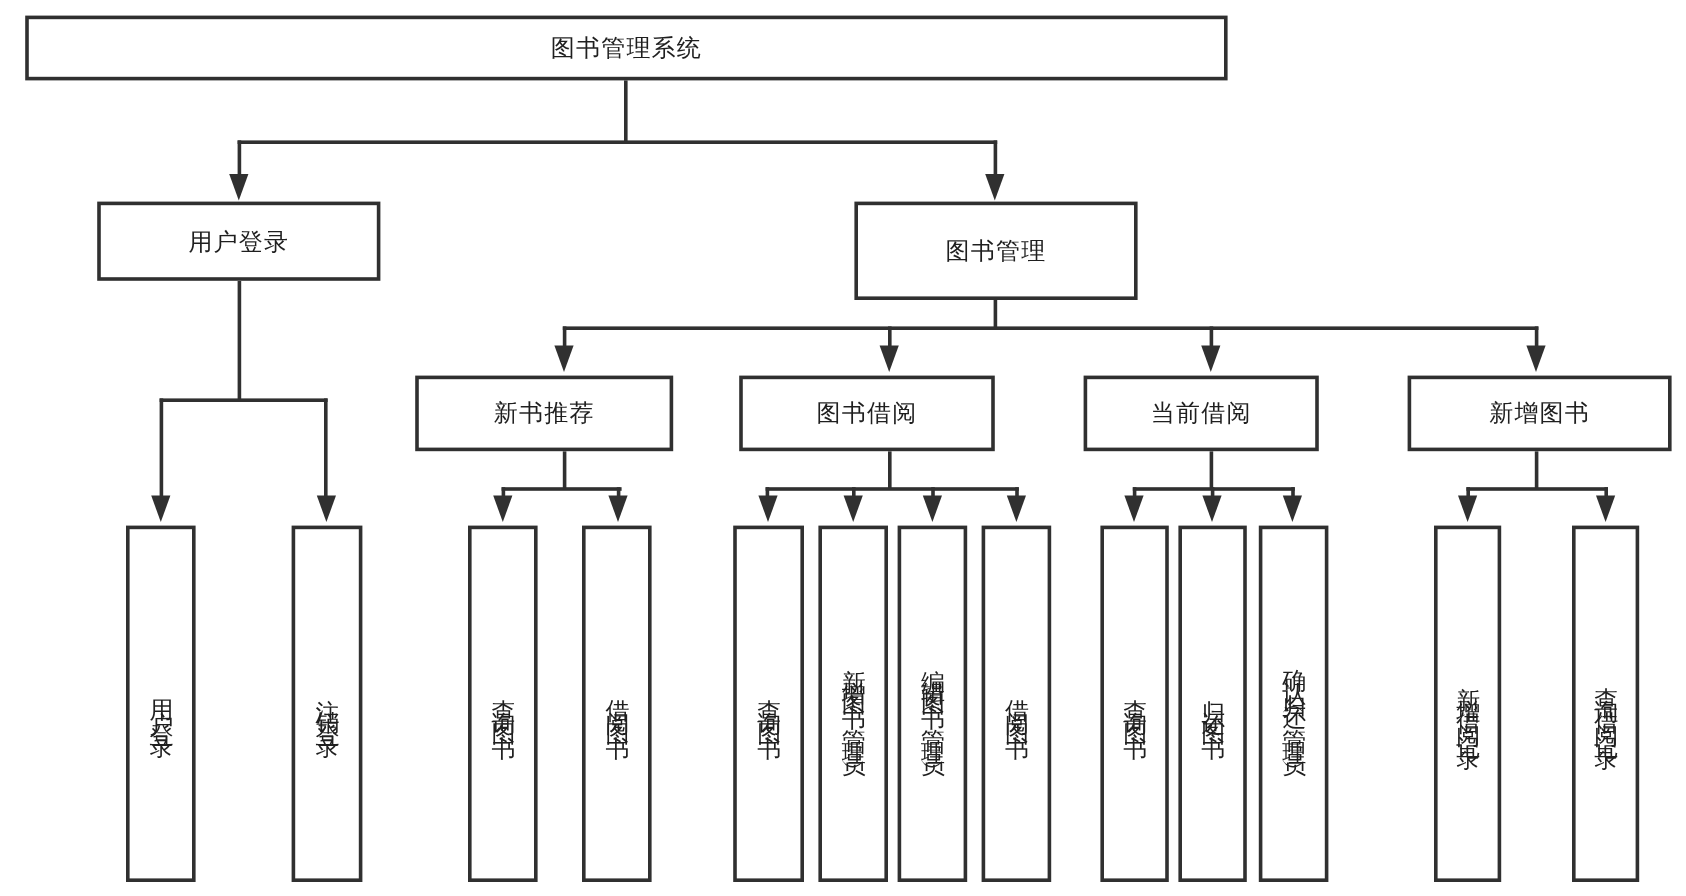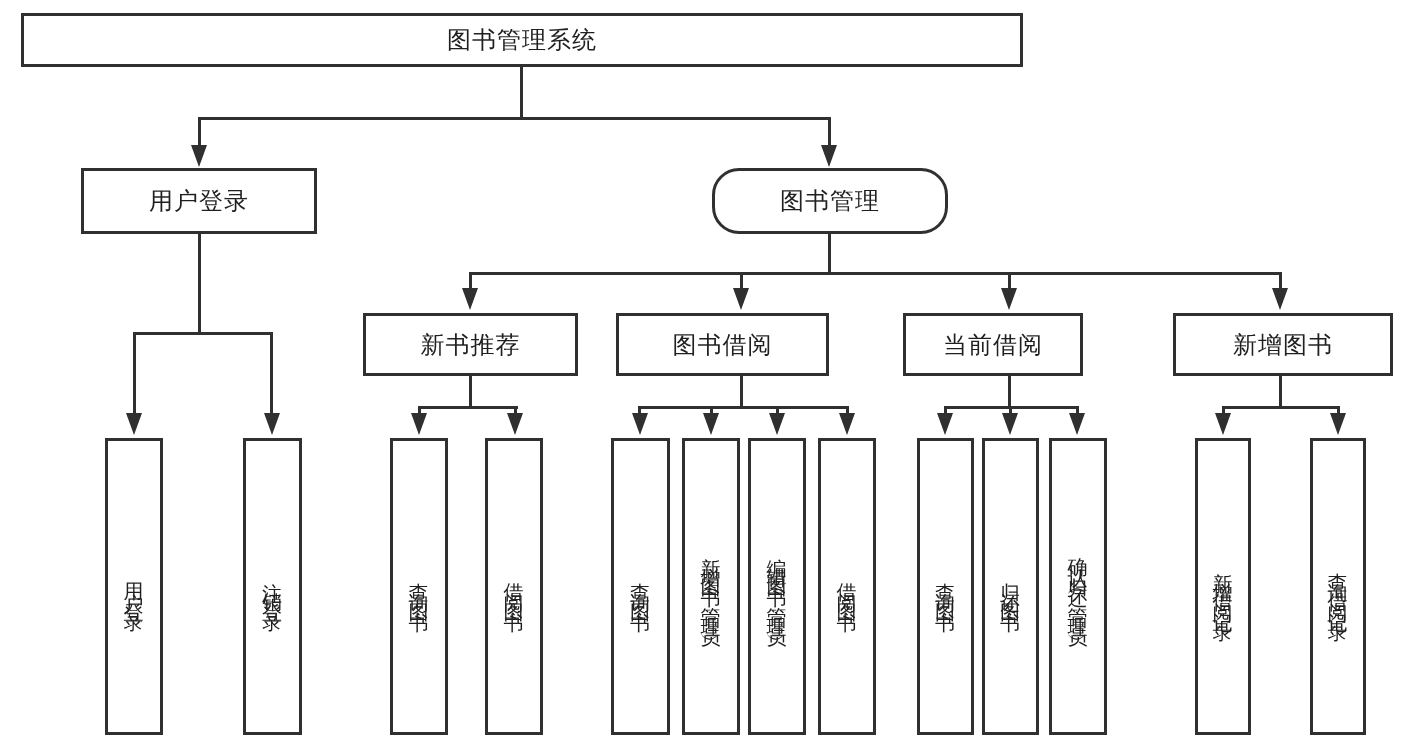--- a/index.html
+++ b/index.html
@@ -21,21 +21,21 @@
   .node{
     position:absolute;
     box-sizing:border-box;
     border:3px solid var(--line);
     background:#fff;
     display:flex;
     align-items:center;
     justify-content:center;
   }
   .hnode{
-    font-size:24px;
+    font-size:20px;
     letter-spacing:1px;
     white-space:nowrap;
   }
   .vnode{
     font-size:20px;
     writing-mode:vertical-rl;
     text-orientation:mixed;
     letter-spacing:10px;
     line-height:1;
     text-align:center;
@@ -126,27 +126,27 @@
     <div class="vline" style="left:1222px;top:406px;height:10px;"></div>
     <div class="vline" style="left:1337px;top:406px;height:10px;"></div>
     <div class="arrow" style="left:1215px;top:413px;"></div>
     <div class="arrow" style="left:1330px;top:413px;"></div>
   </div>
 
   <div class="node hnode" style="left:21px;top:13px;width:1002px;height:54px;">图书管理系统</div>
 
   <div class="node hnode" style="left:81px;top:168px;width:236px;height:66px;">用户登录</div>
 
-  <div class="node hnode" style="left:712px;top:168px;width:236px;height:66px;border-radius:27px;">图书管理</div>
+  <div class="node hnode" style="left:712px;top:168px;width:236px;height:82px;">图书管理</div>
 
-  <div class="node hnode" style="left:363px;top:313px;width:215px;height:63px;">新书推荐</div>
+  <div class="node hnode" style="left:346px;top:313px;width:215px;height:63px;">新书推荐</div>
 
   <div class="node hnode" style="left:616px;top:313px;width:213px;height:63px;">图书借阅</div>
 
-  <div class="node hnode" style="left:903px;top:313px;width:180px;height:63px;font-family:Liberation Mono, monospace;">当前借阅</div>
+  <div class="node hnode" style="left:903px;top:313px;width:196px;height:63px;font-family:Liberation Mono, monospace;">当前借阅</div>
 
   <div class="node hnode" style="left:1173px;top:313px;width:220px;height:63px;">新增图书</div>
 
   <div class="node vnode" style="left:105px;top:438px;width:58px;height:297px;">用户登录</div>
 
   <div class="node vnode" style="left:243px;top:438px;width:59px;height:297px;">注销登录</div>
 
   <div class="node vnode" style="left:390px;top:438px;width:58px;height:297px;">查询图书</div>
 
   <div class="node vnode" style="left:485px;top:438px;width:58px;height:297px;">借阅图书</div>

